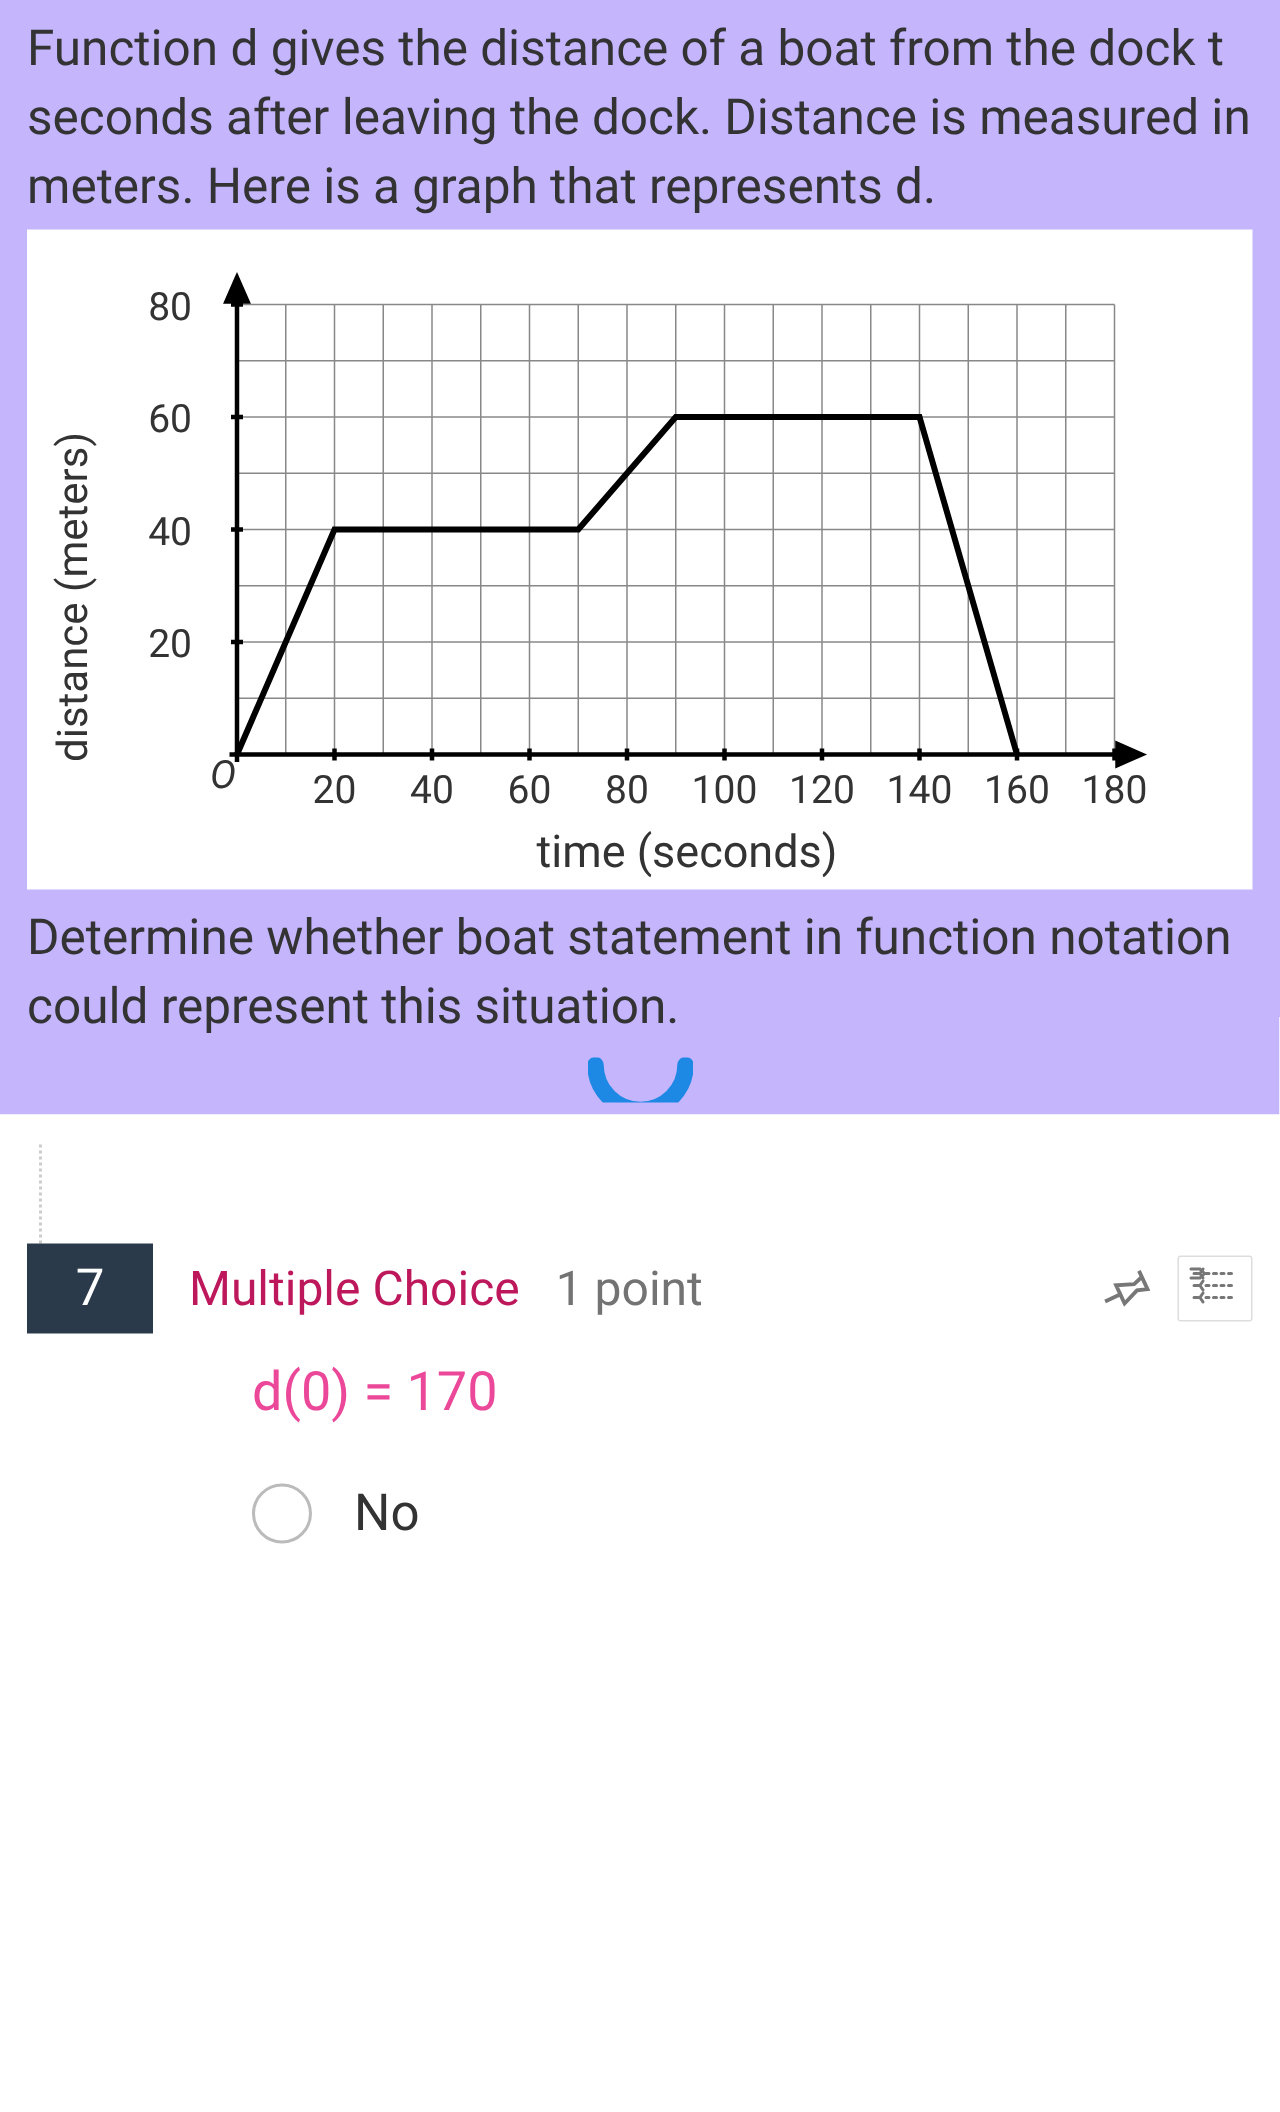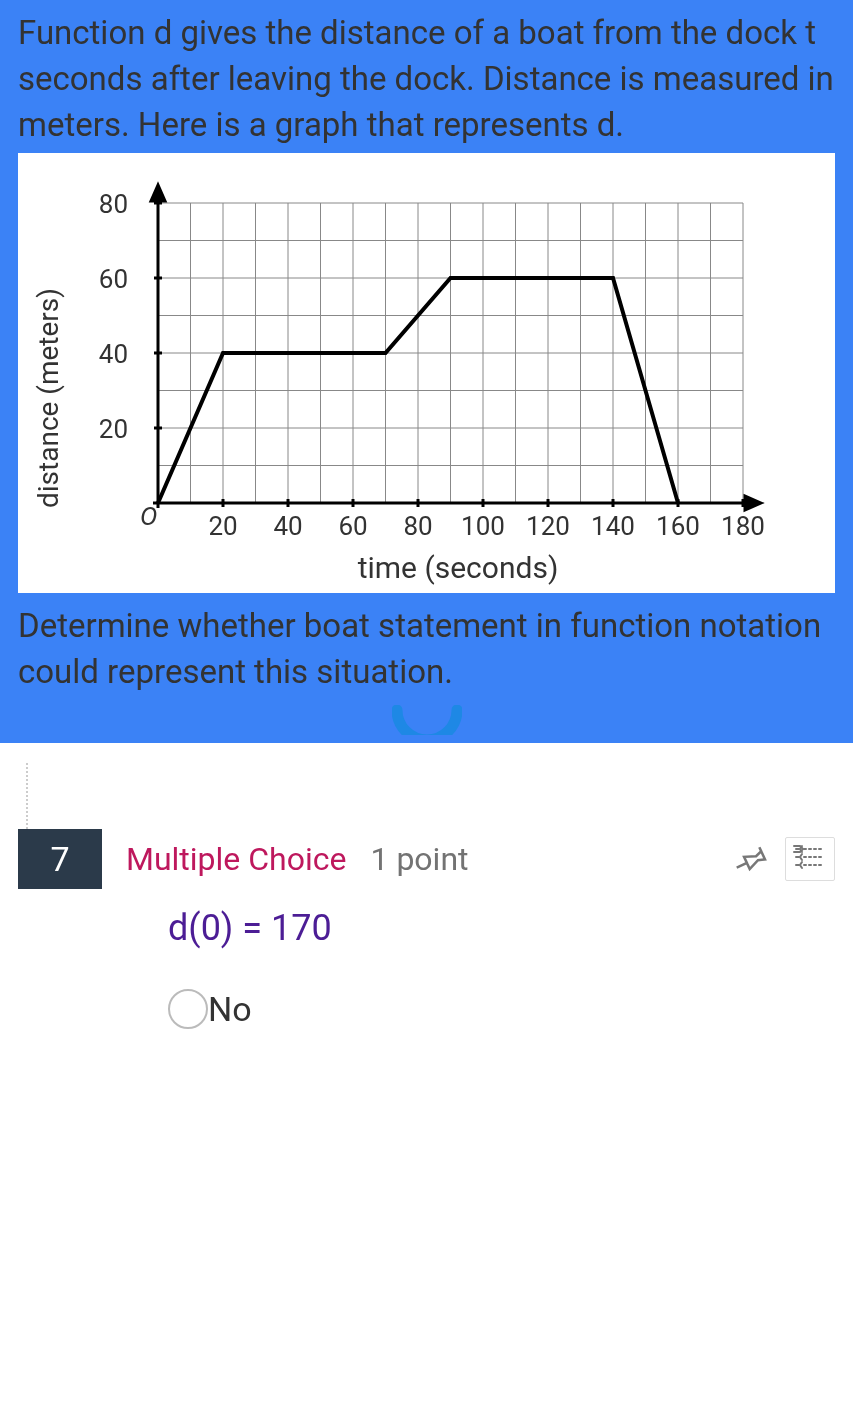--- a/index.html
+++ b/index.html
@@ -3,21 +3,21 @@
 <meta charset="utf-8">
 <style>
   * { box-sizing: border-box; margin: 0; padding: 0; }
   body {
     font-family: -apple-system, BlinkMacSystemFont, "Segoe UI", Roboto, Helvetica, Arial, sans-serif;
     background: #ffffff;
     width: 853px;
     color: #333;
   }
   .question-stem {
-    background: #3b82f6;
+    background: #c4b5fd;
     padding: 10px 18px 8px 18px;
   }
   .stem-text {
     font-size: 33px;
     line-height: 1.4;
     color: #333;
   }
   .chart-container {
     background: #fff;
     padding: 10px 0 0 0;
@@ -79,26 +79,27 @@
   .standards-icon {
     border: 1px solid #ddd;
     padding: 6px;
     border-radius: 2px;
   }
   .q-body {
     padding-left: 150px;
   }
   .q-equation {
     font-size: 36px;
-    color: #4c1d95;
+    color: #ec4899;
     margin-bottom: 40px;
   }
   .option {
     display: flex;
     align-items: flex-start;
+    gap: 28px;
     margin-bottom: 22px;
     margin-top: 16px;
   }
   .radio {
     width: 40px;
     height: 40px;
     border: 2px solid #bbb;
     border-radius: 50%;
     background: #fff;
     flex-shrink: 0;

